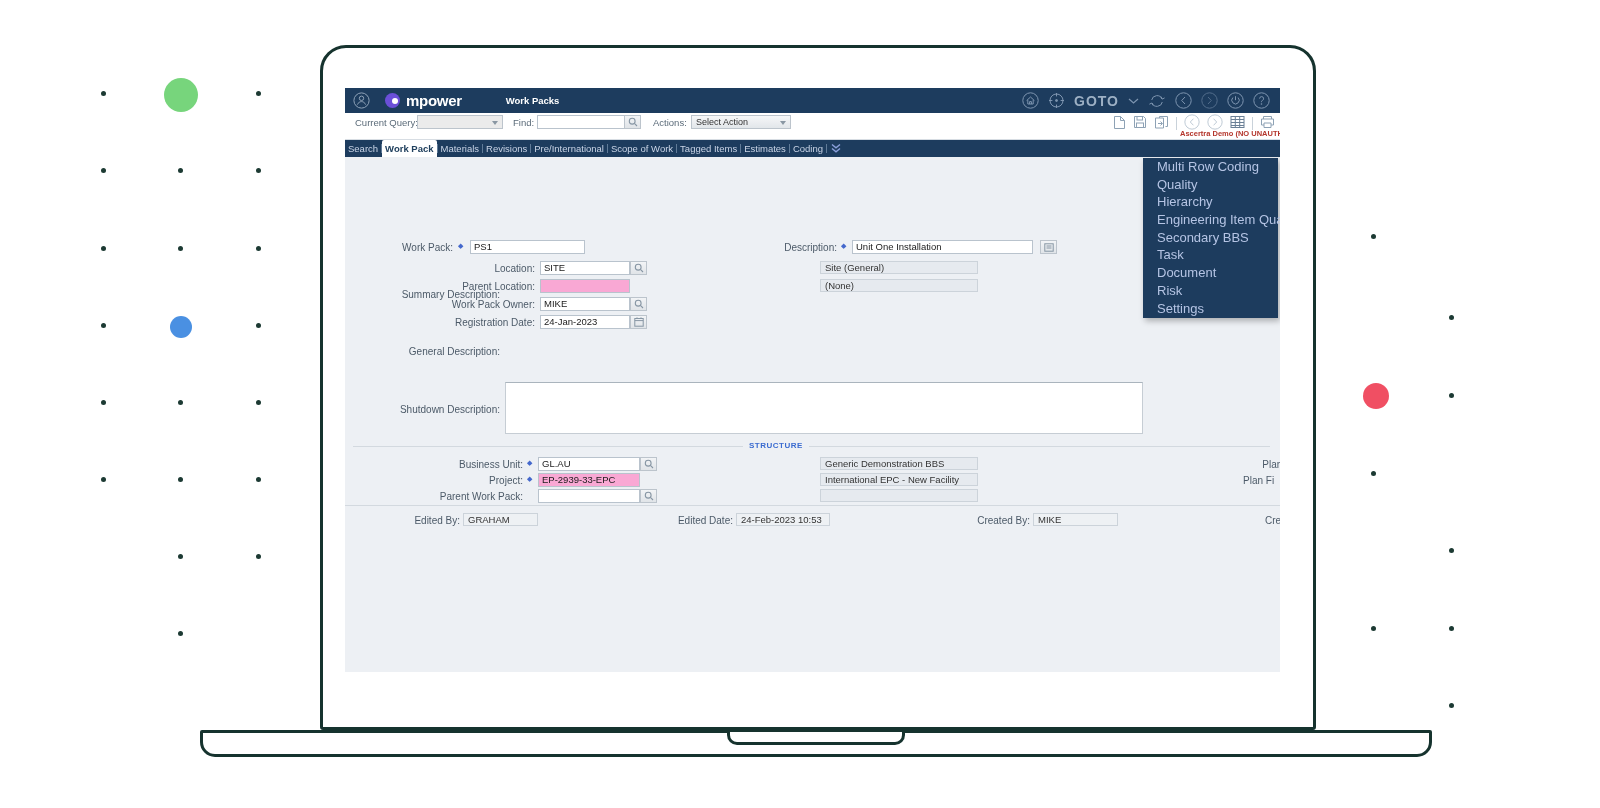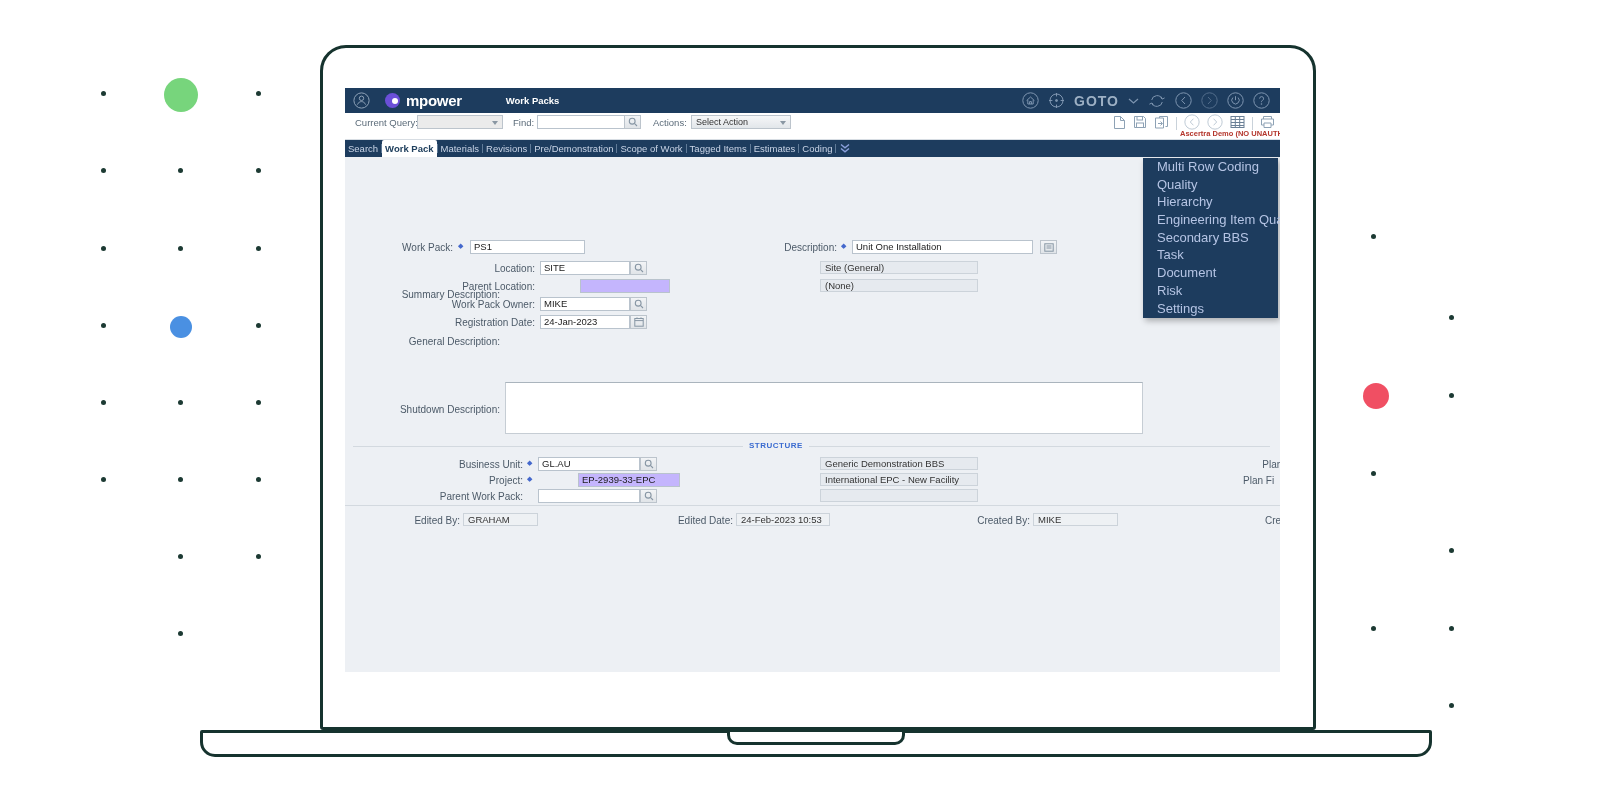--- a/index.html
+++ b/index.html
@@ -33,21 +33,21 @@
 
   .tbar{position:absolute;left:0;top:25px;width:935px;height:27px;background:#fff;border-bottom:1px solid #d7dde3;box-sizing:border-box;}
   .tlbl{position:absolute;top:29px;font-size:9.5px;color:#5b6b79;}
   .sel{position:absolute;top:27px;height:14px;box-sizing:border-box;border:1px solid #bcc4cc;
        background:linear-gradient(#f6f7f8,#e2e6ea);font-size:9px;color:#333;line-height:12px;padding:0 14px 0 4px;}
   .sel.disabled{background:#ebebeb;color:#999;}
   .sel .chev{position:absolute;right:4px;top:5px;width:0;height:0;border-left:3px solid transparent;
        border-right:3px solid transparent;border-top:4px solid #8a97a3;}
   .inp{position:absolute;box-sizing:border-box;height:14px;background:#fff;border:1px solid #b9c3cd;
        font-size:9.5px;color:#1b1b1b;line-height:12px;padding:0 3px;white-space:nowrap;overflow:hidden;}
-  .inp.dis{background:#c4b5fd;margin-left:40px;}
+  .inp.dis{background:#f9a8d4;}
   .btn-sq{position:absolute;box-sizing:border-box;height:14px;width:17px;background:linear-gradient(#f2f4f6,#e0e4e8);
        border:1px solid #bcc4cc;display:flex;align-items:center;justify-content:center;color:#8796a4;}
   .ticons{position:absolute;right:5px;top:26px;display:flex;align-items:center;gap:7px;color:#8ea2b5;}
   .tsep{width:1px;height:13px;background:#c9d2da;}
   .demo{position:absolute;top:41px;right:0;width:100px;overflow:hidden;white-space:nowrap;
         font-size:7.5px;font-weight:bold;color:#b4352b;}
 
   .tabs{position:absolute;left:0;top:52px;width:935px;height:17px;background:#1d3c5e;display:flex;align-items:stretch;}
   .tab{display:flex;align-items:center;padding:0 3px;font-size:9.5px;color:#c9d4e6;white-space:nowrap;}
   .tab.active{background:#fff;color:#20405e;font-weight:bold;border-radius:2px 2px 0 0;}
@@ -246,21 +246,21 @@
 
     <div class="tabs">
       <div class="tab">Search</div>
       <span class="tabsep"></span>
       <div class="tab active">Work Pack</div>
       <span class="tabsep"></span>
       <div class="tab">Materials</div>
       <span class="tabsep"></span>
       <div class="tab">Revisions</div>
       <span class="tabsep"></span>
-      <div class="tab">Pre/Demonstration</div>
+      <div class="tab">Pre/International</div>
       <span class="tabsep"></span>
       <div class="tab">Scope of Work</div>
       <span class="tabsep"></span>
       <div class="tab">Tagged Items</div>
       <span class="tabsep"></span>
       <div class="tab">Estimates</div>
       <span class="tabsep"></span>
       <div class="tab">Coding</div>
       <span class="tabsep"></span>
       <div class="tab" style="color:#8ba0dc">
@@ -312,21 +312,21 @@
       <div class="inp" style="left:195px;top:158px;width:90px">24-Jan-2023</div>
       <div class="btn-sq" style="left:285px;top:158px">
         <svg width="10" height="10" viewBox="0 0 10 10" fill="none" stroke="currentColor" stroke-width="1">
           <rect x=".8" y="1.5" width="8.4" height="7.7"></rect>
             <path d="M.8 3.6h8.4M3 1.5V.4M7 1.5V.4"></path>
         </svg>
       </div>
 
       <span class="lbl" style="left:0;top:133px;width:155px;top:132px">Summary Description:</span>
 
-      <span class="lbl" style="left:0;top:179px;width:155px">General Description:</span>
+      <span class="lbl" style="left:0;top:189px;width:155px">General Description:</span>
 
       <span class="lbl" style="left:0;top:247px;width:155px">Shutdown Description:</span>
       <div class="ta" style="left:160px;top:225px;width:638px;height:52px"></div>
 
       <div class="hr" style="left:8px;top:289px;width:917px"></div>
       <span class="structure-lbl" style="left:398px;top:284px">STRUCTURE</span>
 
       <span class="lbl" style="left:40px;top:302px;width:138px">Business Unit:</span>
       <span class="dia" style="left:182px;top:302px"></span>
       <div class="inp" style="left:193px;top:300px;width:102px">GL.AU</div>

